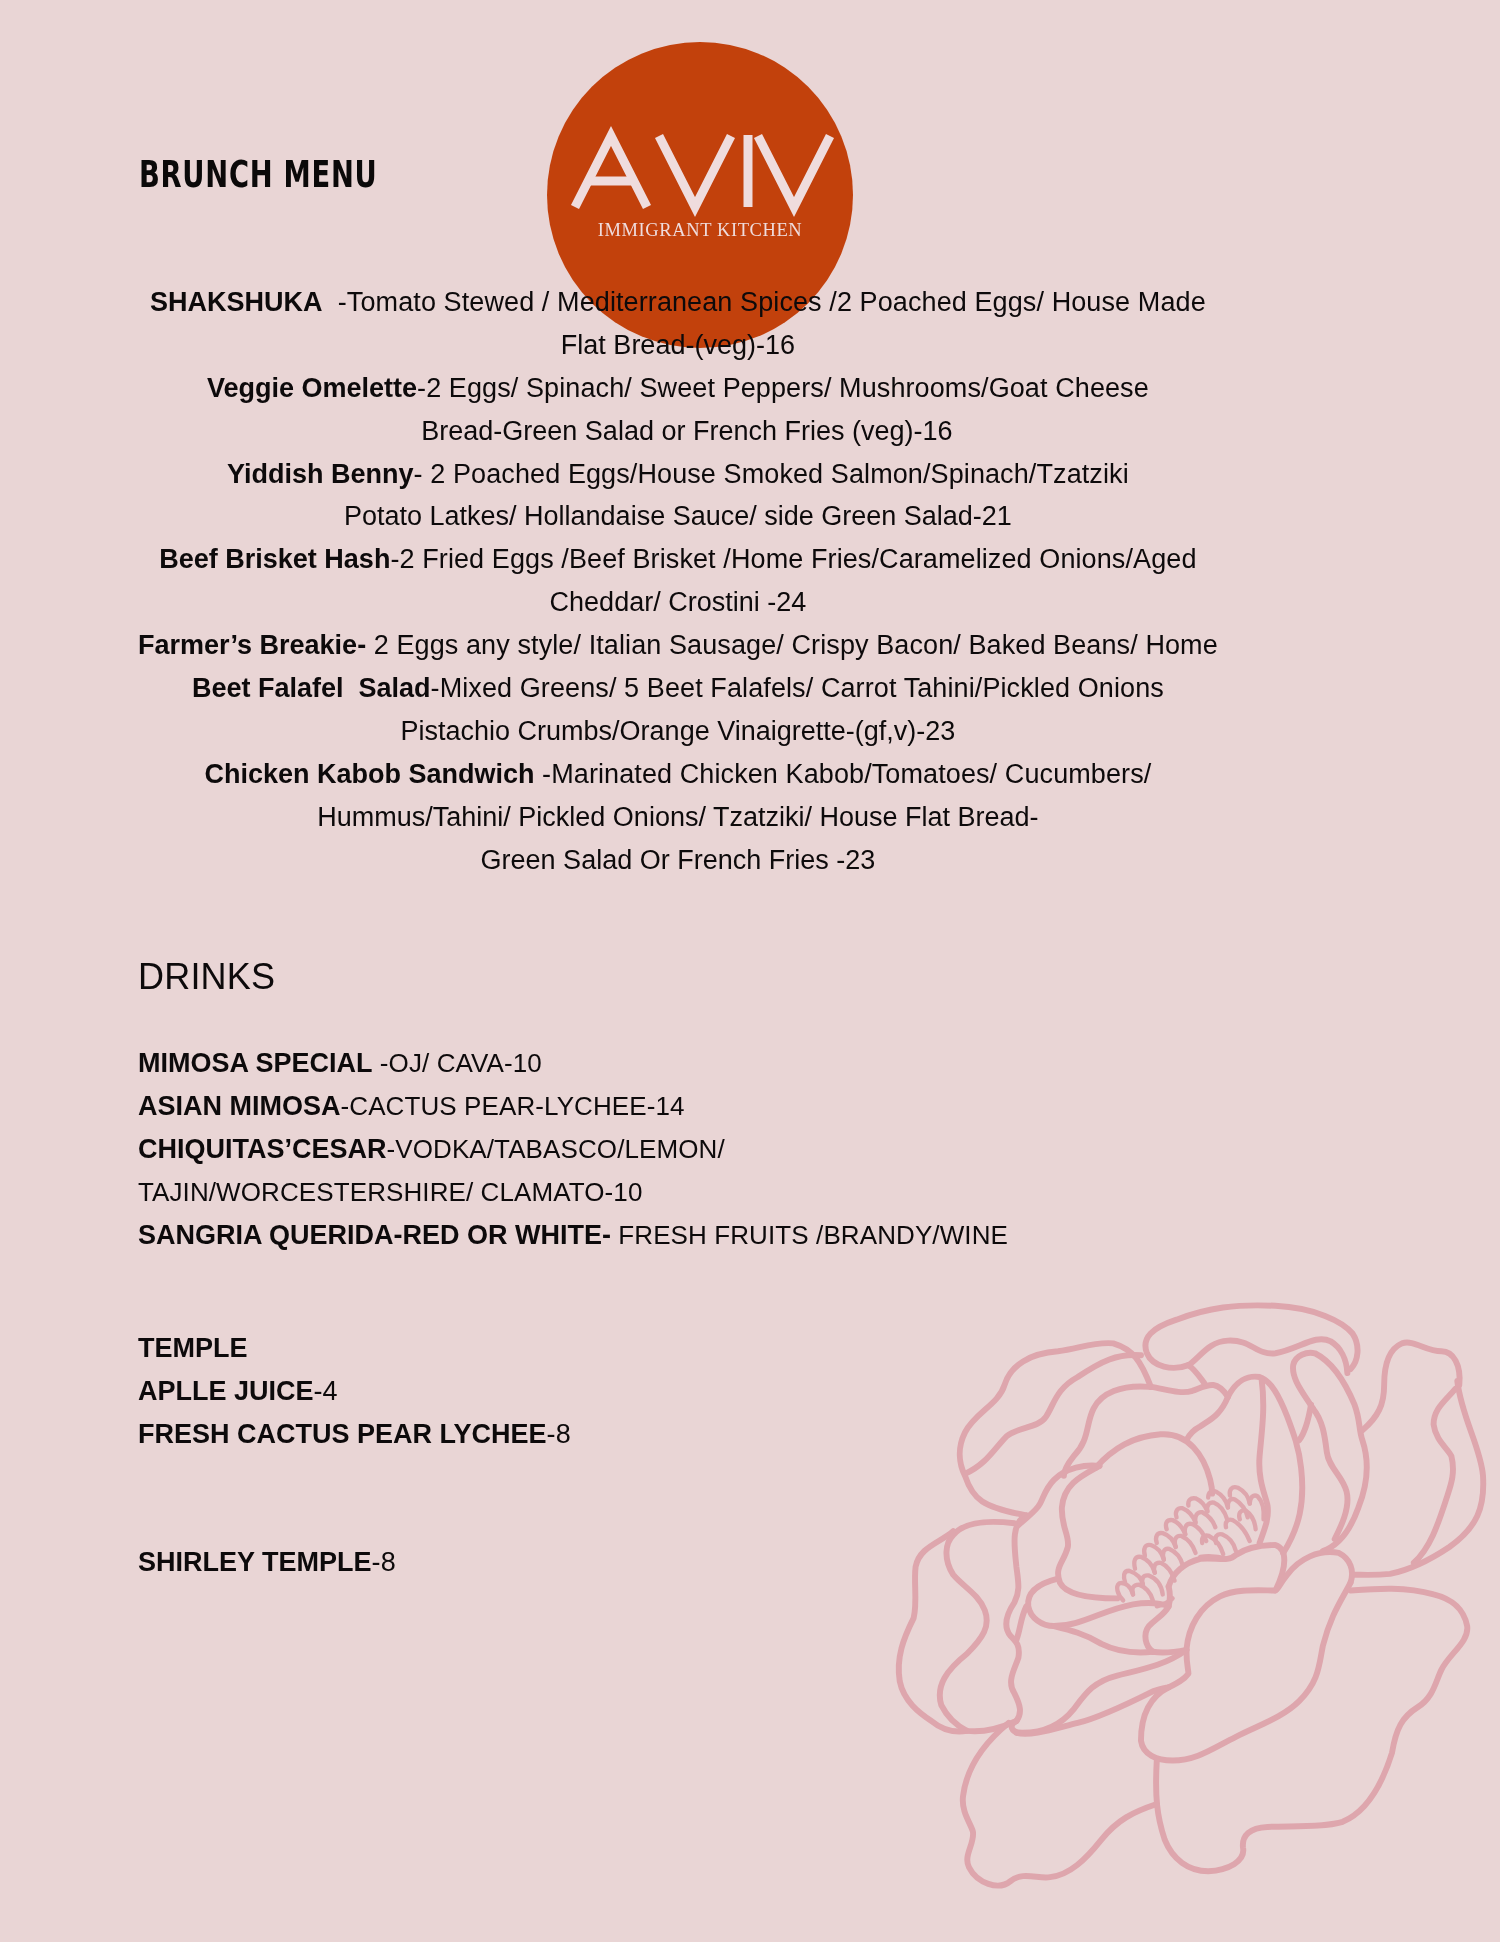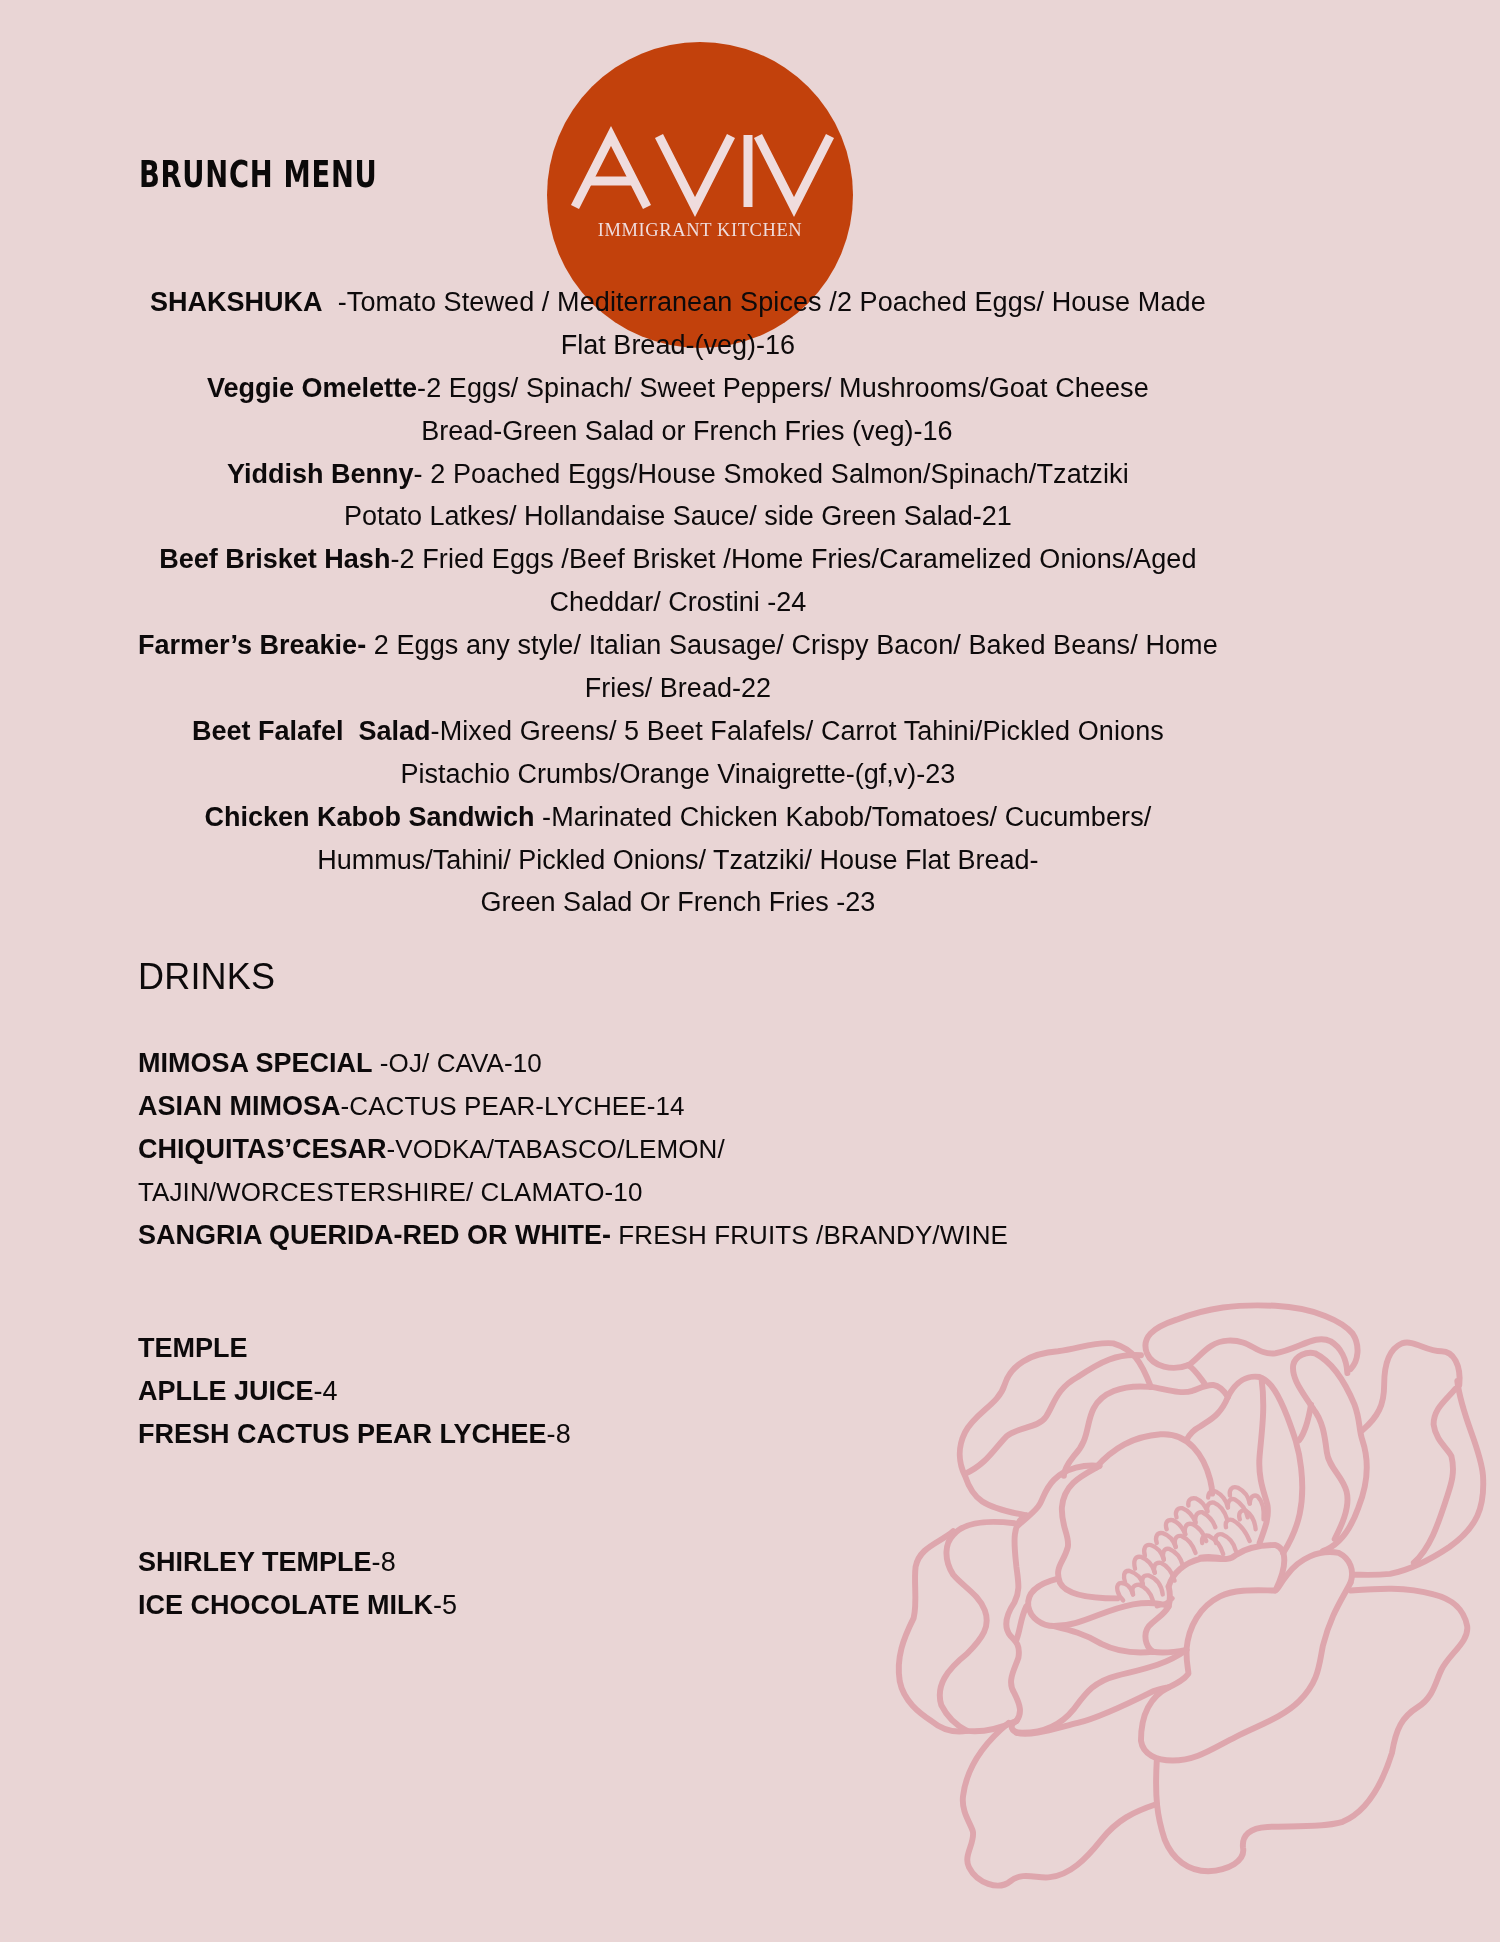--- a/index.html
+++ b/index.html
@@ -159,21 +159,20 @@
     <div class="menu-line">Potato Latkes/ Hollandaise Sauce/ side Green Salad-21</div>
 
     <div class="menu-line">
       <span class="name">Beef Brisket Hash</span><span class="desc">-2 Fried Eggs /Beef Brisket /Home Fries/Caramelized Onions/Aged</span>
     </div>
     <div class="menu-line">Cheddar/ Crostini -24</div>
 
     <div class="menu-line">
       <span class="name">Farmer’s Breakie-</span><span class="desc" style="white-space:pre"> 2 Eggs any style/ Italian Sausage/ Crispy Bacon/ Baked Beans/ Home</span>
     </div>
-    <div class="menu-line">Fries/ Bread-22</div>
 
     <div class="menu-line">
       <span class="name" style="white-space:pre">Beet Falafel  Salad</span><span class="desc">-Mixed Greens/ 5 Beet Falafels/ Carrot Tahini/Pickled Onions</span>
     </div>
     <div class="menu-line">Pistachio Crumbs/Orange Vinaigrette-(gf,v)-23</div>
 
     <div class="menu-line">
       <span class="name">Chicken Kabob Sandwich</span><span class="desc" style="white-space:pre"> -Marinated Chicken Kabob/Tomatoes/ Cucumbers/</span>
     </div>
     <div class="menu-line">Hummus/Tahini/ Pickled Onions/ Tzatziki/ House Flat Bread-</div>
@@ -208,23 +207,20 @@
       <span class="name">APLLE JUICE</span><span class="desc">-4</span>
     </div>
     <div class="menu-line">
       <span class="name">FRESH CACTUS PEAR LYCHEE</span><span class="desc">-8</span>
     </div>
   </div>
 
   <div class="menu-block other-block" style="top:1541px;">
     <div class="menu-line">
       <span class="name">SHIRLEY TEMPLE</span><span class="desc">-8</span>
-    </div>
-    <div class="menu-line">
-      <span class="name">ICE CHOCOLATE MILK</span><span class="desc">-5</span>
     </div>
   </div>
 
   <svg class="flower" viewBox="0 0 1568 1649" preserveAspectRatio="none">
 
     <path d="M685 245 C660 180 640 150 590 135 C540 130 500 150 450 155 C380 160 330 190 315 240 C300 290 240 310 215 360 C195 400 200 440 215 470 C235 530 260 550 370 570"></path>
     <path d="M215 465 C270 440 290 400 320 370 C350 345 400 350 420 320 C440 290 445 250 500 220 C560 180 600 160 660 165"></path>
     <path d="M685 245 C720 250 760 265 790 255 C830 240 850 225 880 270"></path>
     <path d="M820 235 C805 215 795 200 780 190"></path>
     <path d="M780 190 C740 205 690 195 675 160 C660 120 690 95 750 75 C830 45 900 35 1000 40 C1100 45 1170 80 1195 110 C1215 140 1210 180 1190 200"></path>

